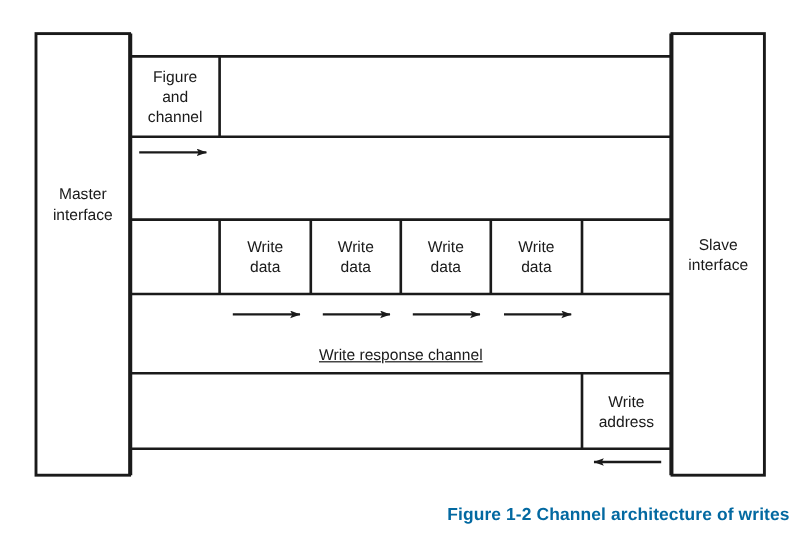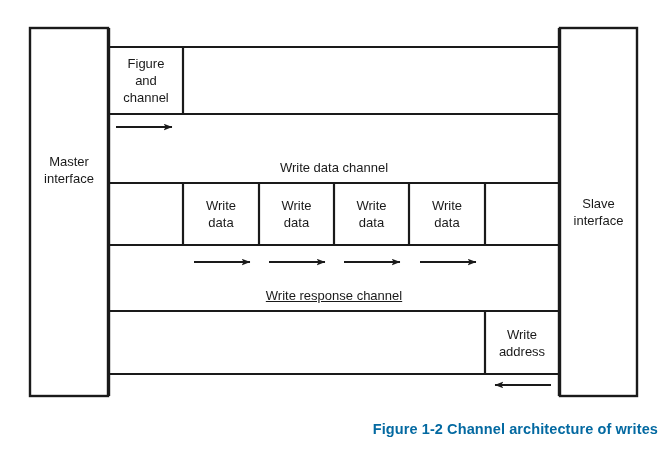--- a/index.html
+++ b/index.html
@@ -119,21 +119,20 @@
   </div>
 
   <div class="box-text" style="left:560px; top:28px; width:77px; height:368px;align-items:center;">
     <div>
       <div>Slave</div>
       <div>interface</div>
     </div>
   </div>
 
 
-  <div class="lbl" style="left:109px; top:160px; width:450px;">Write data channel</div>
 
   <div class="lbl" style="left:109px; top:288px; width:450px;text-decoration:underline;">Write response channel</div>
 
   <div class="box-text" style="left:109px; top:47px; width:74px; height:67px;">
     <div>
       <div>Figure</div>
       <div>and</div>
       <div>channel</div>
     </div>
   </div>

